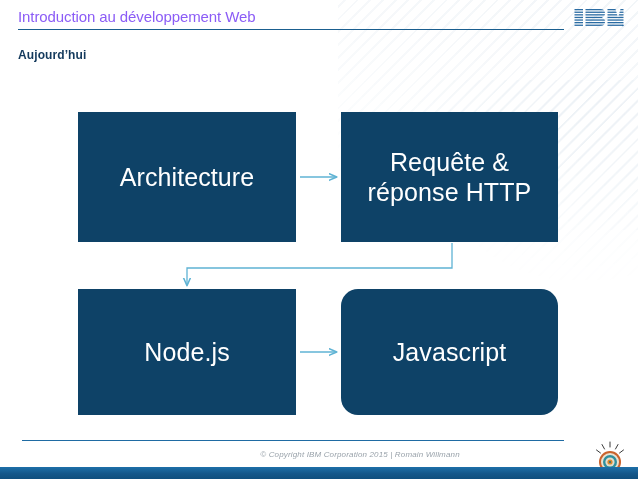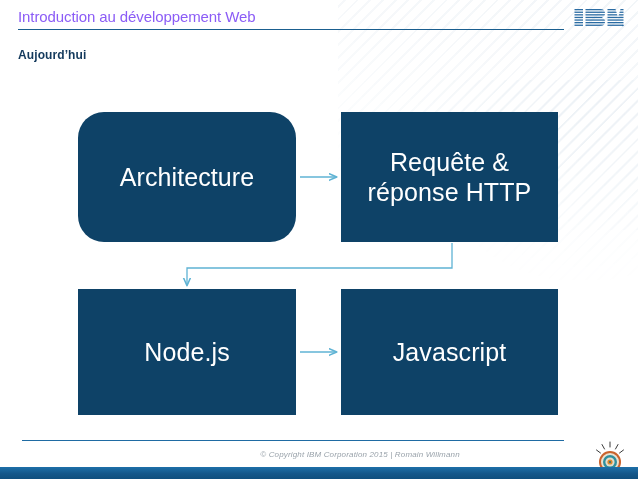--- a/index.html
+++ b/index.html
@@ -119,24 +119,24 @@
     color: #ffffff;
     font-size: 25px;
     line-height: 1.22;
     font-weight: normal;
     letter-spacing: 0.1px;
     box-sizing: border-box;
     pointer-events: auto;
   }
   .node-box .label { display: block; padding: 0 8px; }
 
-  #box-architecture { left: 78px;  top: 112px; width: 218px; height: 130px; border-radius: 26px; }
+  #box-architecture { left: 78px;  top: 112px; width: 218px; height: 130px; }
   #box-http         { left: 341px; top: 112px; width: 217px; height: 130px; }
   #box-nodejs       { left: 78px;  top: 289px; width: 218px; height: 126px; }
-  #box-javascript   { left: 341px; top: 289px; width: 217px; height: 126px; }
+  #box-javascript   { left: 341px; top: 289px; width: 217px; height: 126px; border-radius: 17px; }
 
   
   .footer-rule {
     position: absolute;
     left: 22px;
     top: 440px;
     width: 542px;
     height: 0;
     border-top: 1.2px solid #1f6ba3;
   }

